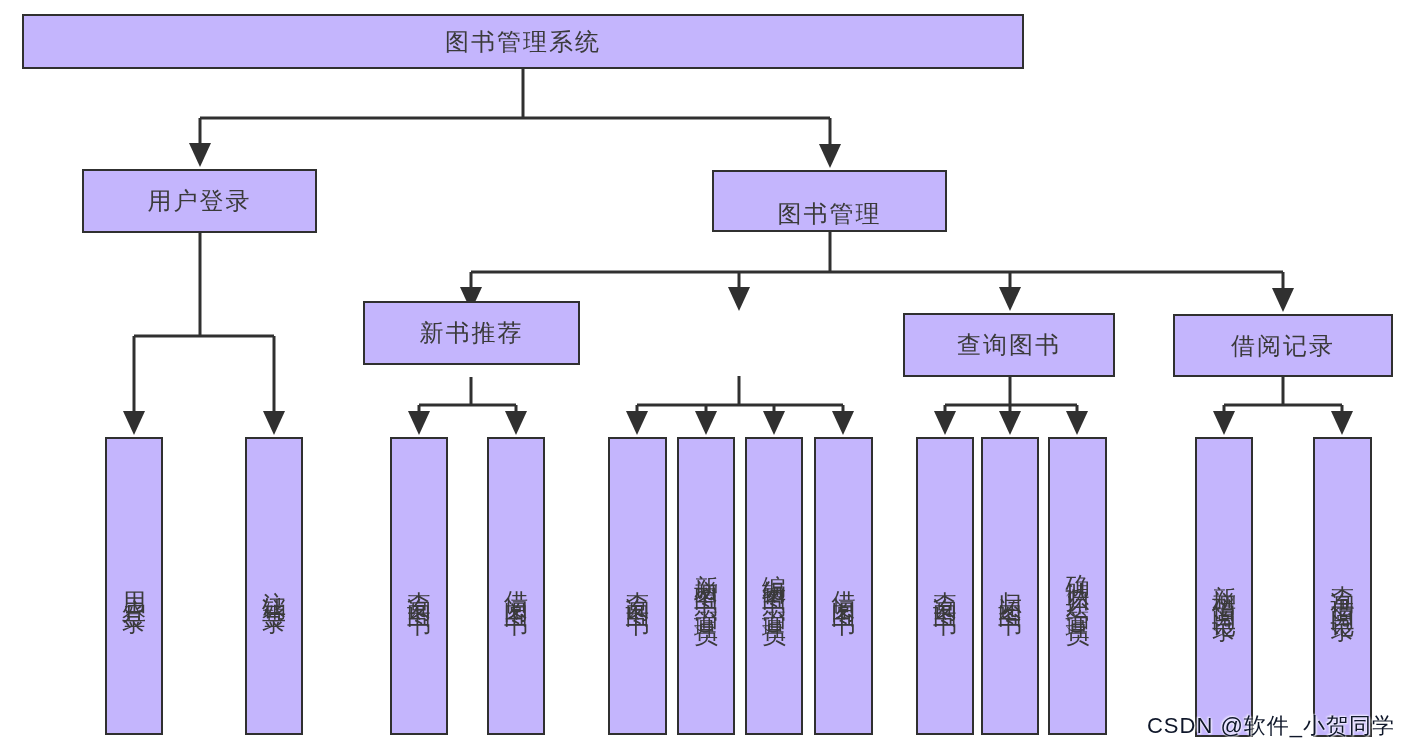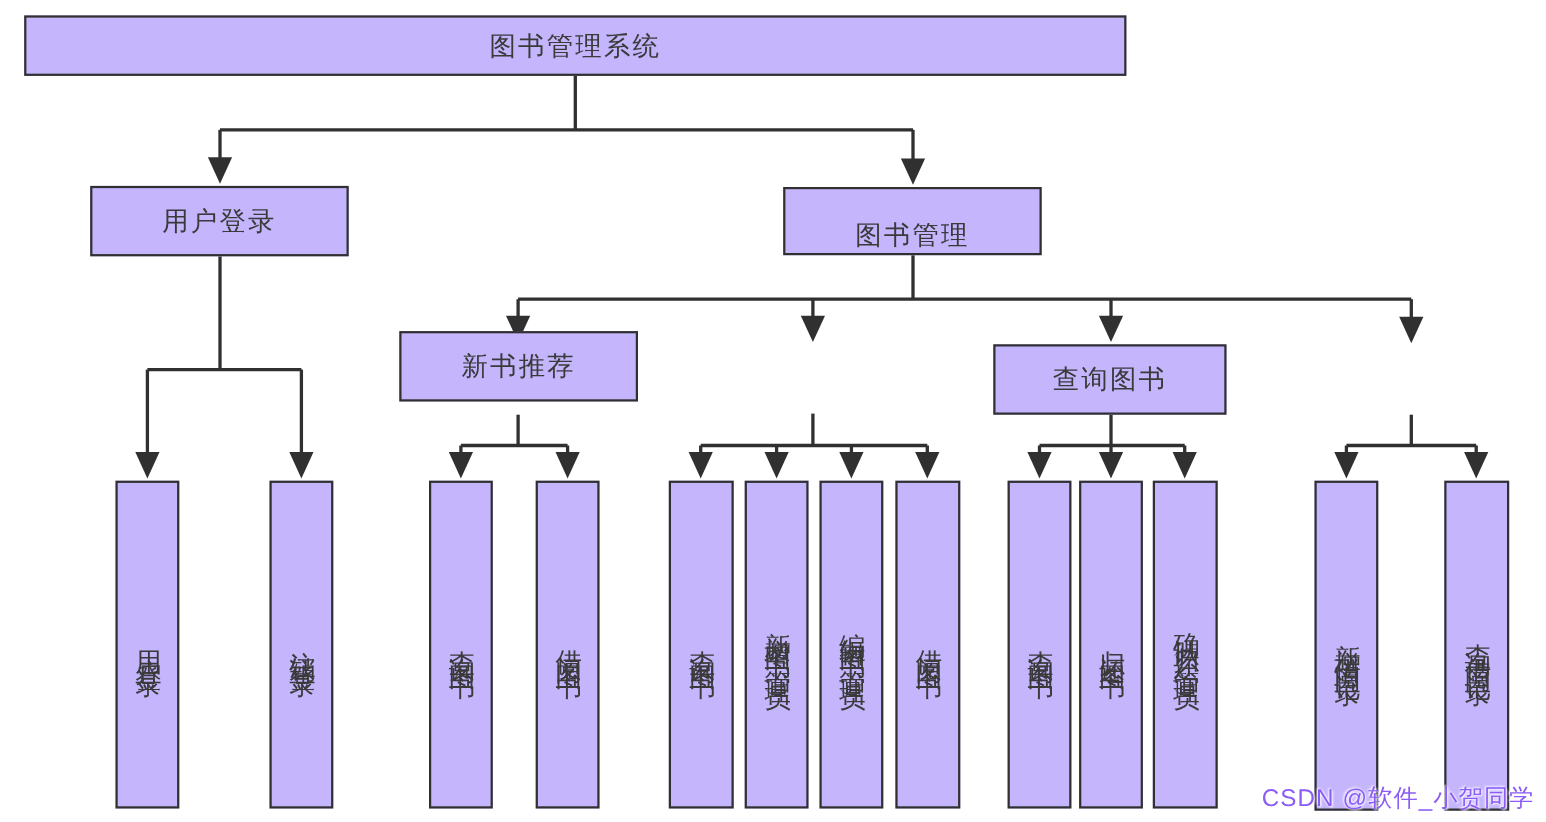--- a/index.html
+++ b/index.html
@@ -41,21 +41,21 @@
     text-orientation: mixed;
     font-size: 24px;
     letter-spacing: 7px;
     line-height: 1;
   }
   #watermark {
     position: absolute;
     right: 10px;
     bottom: 6px;
     font-size: 22px;
-    color: #8b5cf6;
+    color: #0f172a;
     letter-spacing: 1px;
     white-space: nowrap;
     text-shadow: 1px 1px 2px #ffffff, -1px -1px 2px #ffffff;
     z-index: 5;
   }
 </style>
 </head>
 <body>
 
 <div id="canvas">
@@ -136,20 +136,23 @@
   <div class="node hnode" style="left:712px; top:170px; width:235px; height:62px;align-items:flex-end;">
     <span>图书管理</span>
   </div>
 
   <div class="node hnode" style="left:363px; top:301px; width:217px; height:64px;">
     <span>新书推荐</span>
   </div>
   <div class="node hnode" style="left:903px; top:313px; width:212px; height:64px;">
     <span>查询图书</span>
   </div>
+  <div class="node hnode" style="left:1173px; top:314px; width:220px; height:63px;">
+    <span>借阅记录</span>
+  </div>
 
   <div class="node vnode" style="left:105px; top:437px; width:58px; height:298px;">
     <span>用户登录</span>
   </div>
   <div class="node vnode" style="left:245px; top:437px; width:58px; height:298px;">
     <span>注销登录</span>
   </div>
 
   <div class="node vnode" style="left:390px; top:437px; width:58px; height:298px;">
     <span>查询图书</span>

